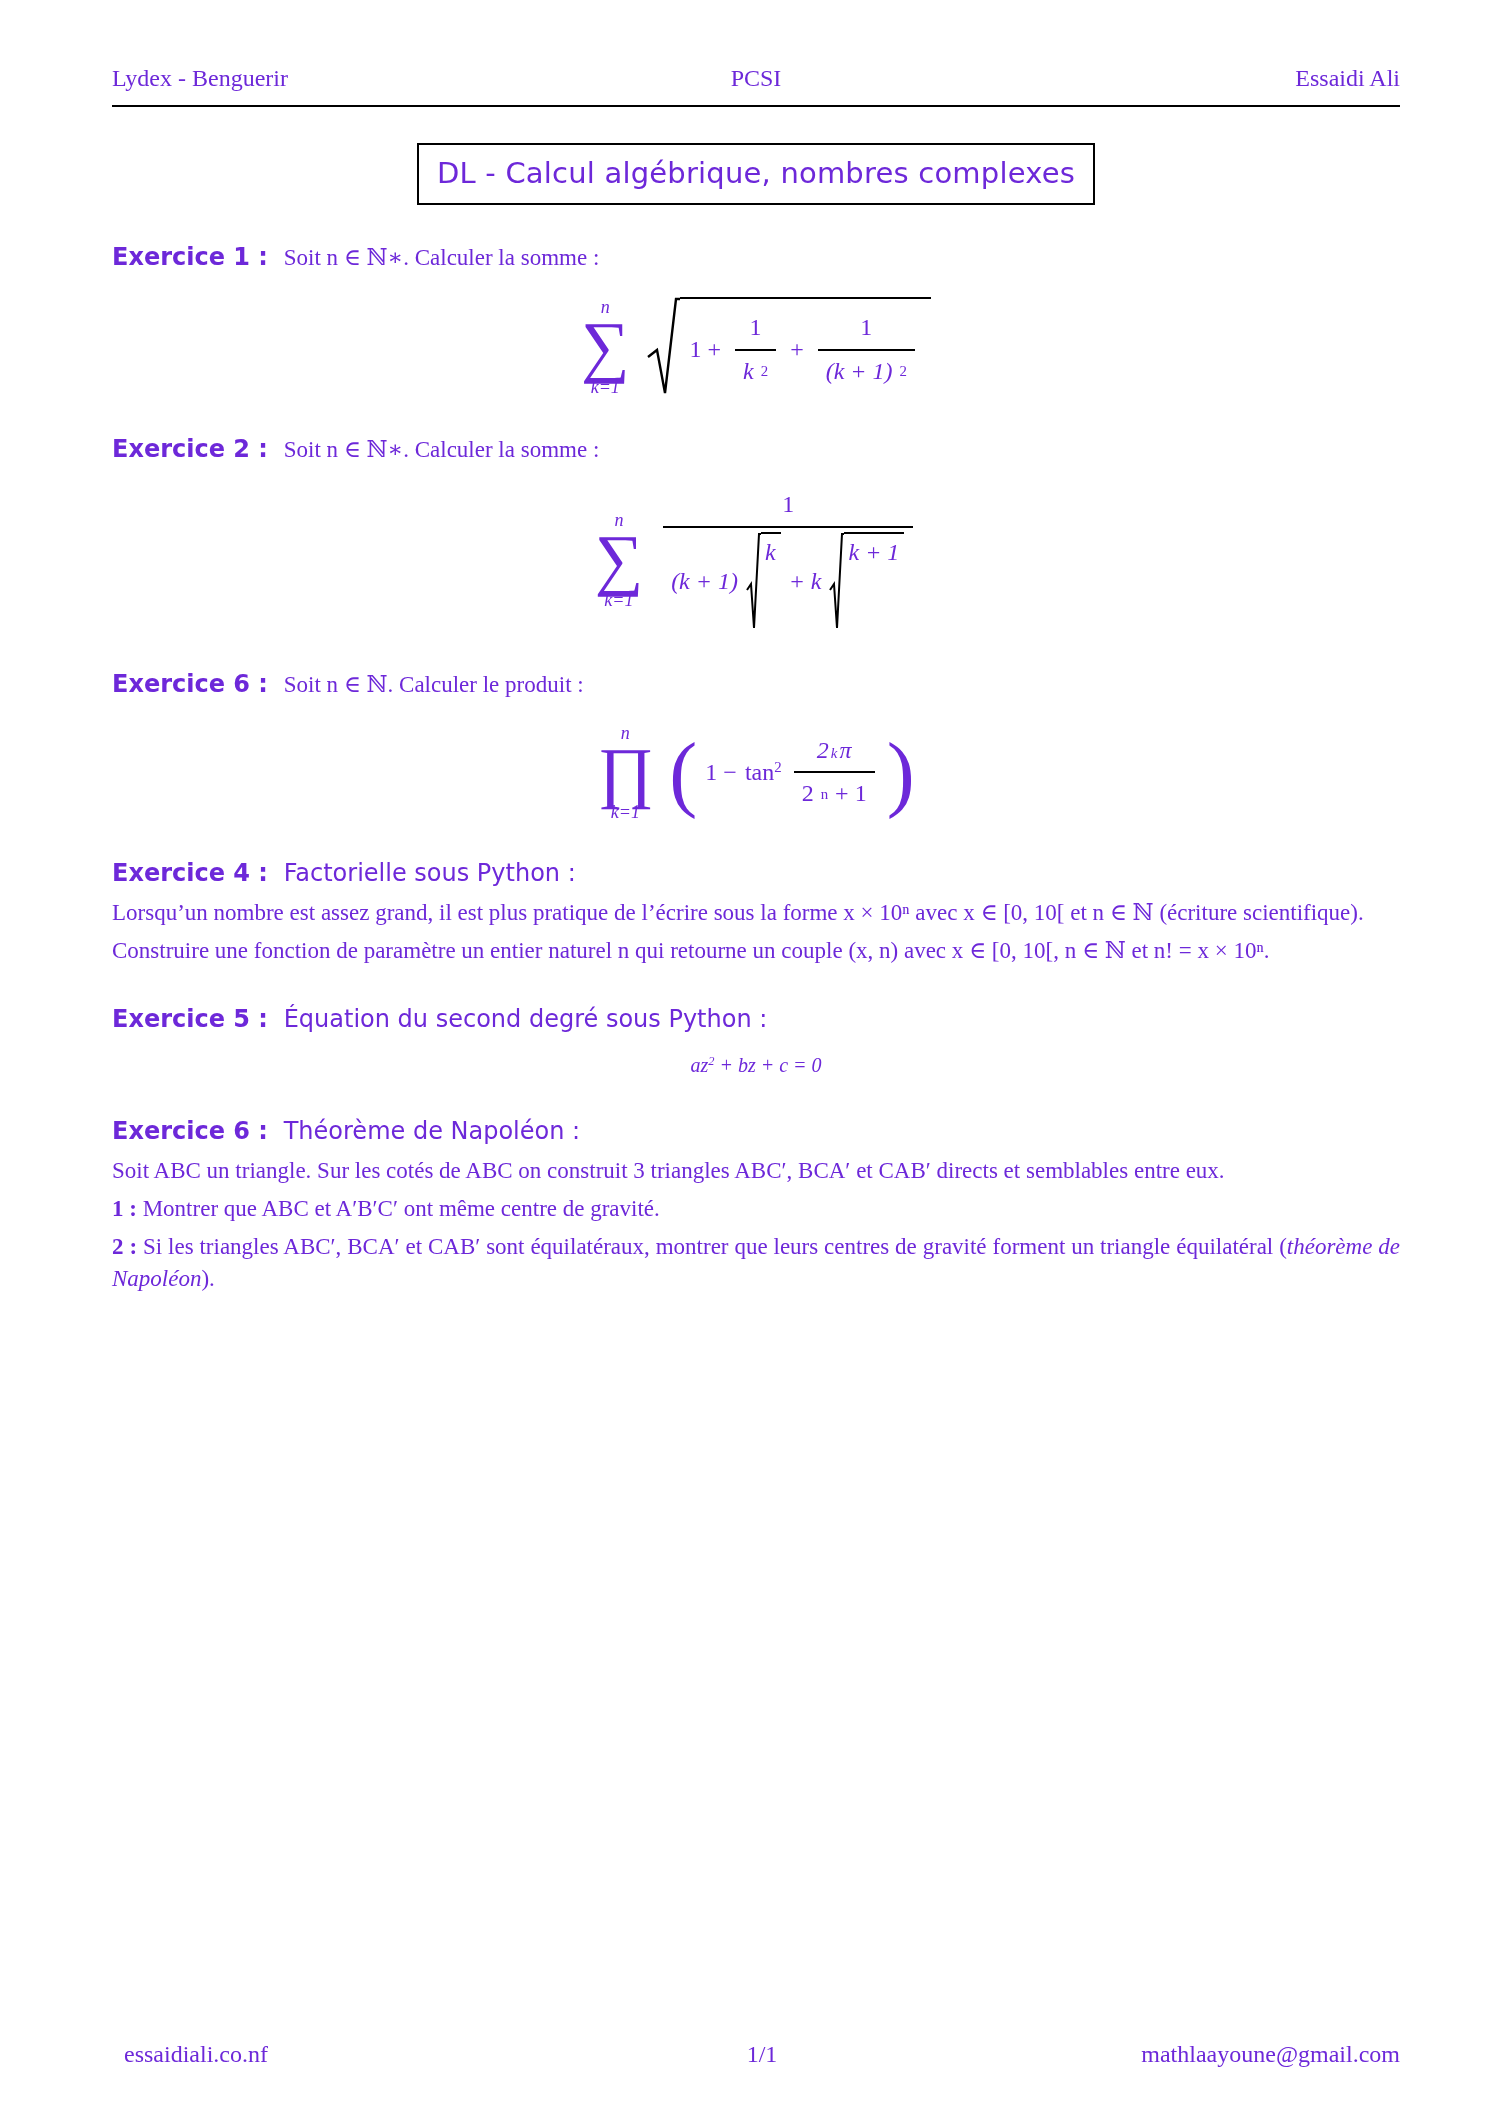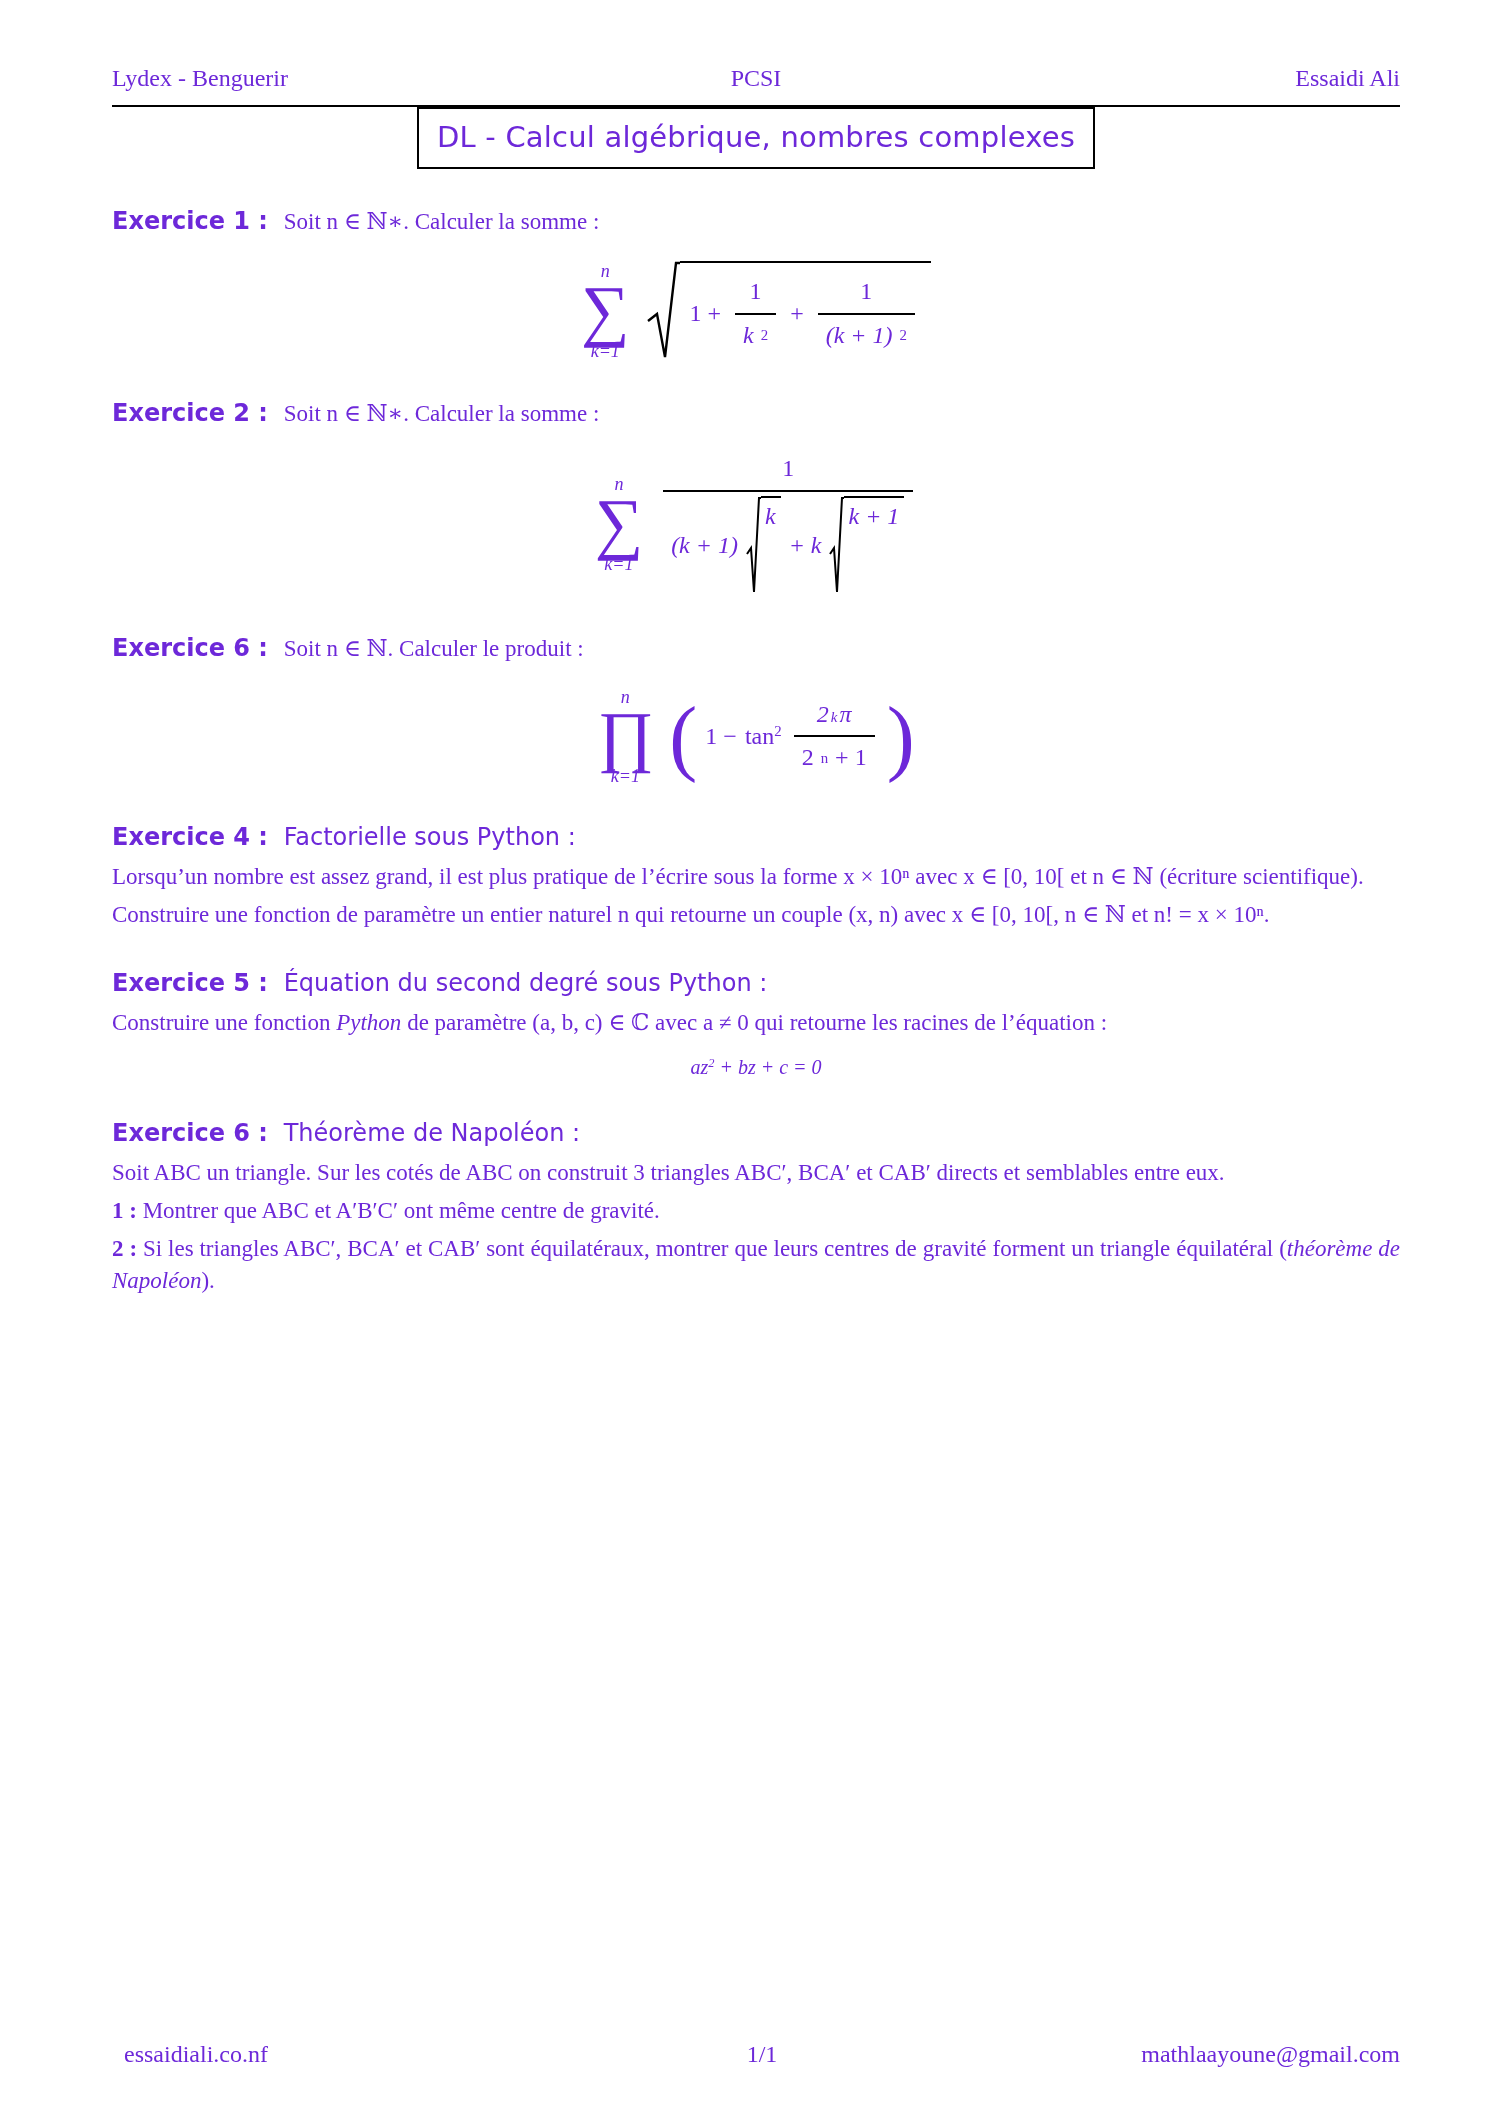--- a/index.html
+++ b/index.html
@@ -12,21 +12,21 @@
   }
 
   
   .hf-grid { display:grid; grid-template-columns:1fr auto 1fr; align-items:baseline; font-size:24px; }
   .hf-grid .c { text-align:center; }
   .hf-grid .r { text-align:right; }
   .rule { border-bottom:2px solid #000; margin-top:9px; }
   .footer { position:absolute; left:124px; right:100px; bottom:50px; }
 
   
-  .title-row { display:flex; justify-content:center; }
+  .title-row { display:flex; justify-content:center; margin-top:36px; }
   .title-box {
     border:2px solid #000; padding:8px 18px 10px;
     font-family:"DejaVu Sans","Liberation Sans",sans-serif;
     font-size:29px; letter-spacing:0.2px;
   }
 
   
   .ex-head { margin-top:36px; }
   .ex-label {
     font-family:"DejaVu Sans","Liberation Sans",sans-serif;
@@ -189,23 +189,20 @@
     <span class="ex-label">Exercice 4 :</span>
     <span class="ex-sub">Factorielle sous Python :</span>
   </p>
   <p class="body-text">Lorsqu’un nombre est assez grand, il est plus pratique de l’écrire sous la forme x × 10ⁿ avec x ∈ [0, 10[ et n ∈ ℕ (écriture scientifique).</p>
   <p class="body-text">Construire une fonction de paramètre un entier naturel n qui retourne un couple (x, n) avec x ∈ [0, 10[, n ∈ ℕ et n! = x × 10ⁿ.</p>
 
   <p class="ex-head">
     <span class="ex-label">Exercice 5 :</span>
     <span class="ex-sub">Équation du second degré sous Python :</span>
   </p>
-  <p class="body-text">
-    <span>Construire une fonction </span><span class="it">Python</span><span> de paramètre (a, b, c) ∈ ℂ avec a ≠ 0 qui retourne les racines de l’équation :</span>
-  </p>
   <p class="centered-formula">
     <span>az</span><span class="sup">2</span><span> + bz + c = 0</span>
   </p>
 
   <p class="ex-head">
     <span class="ex-label">Exercice 6 :</span>
     <span class="ex-sub">Théorème de Napoléon :</span>
   </p>
   <p class="body-text">Soit ABC un triangle. Sur les cotés de ABC on construit 3 triangles ABC′, BCA′ et CAB′ directs et semblables entre eux.</p>
   <p class="body-text">

